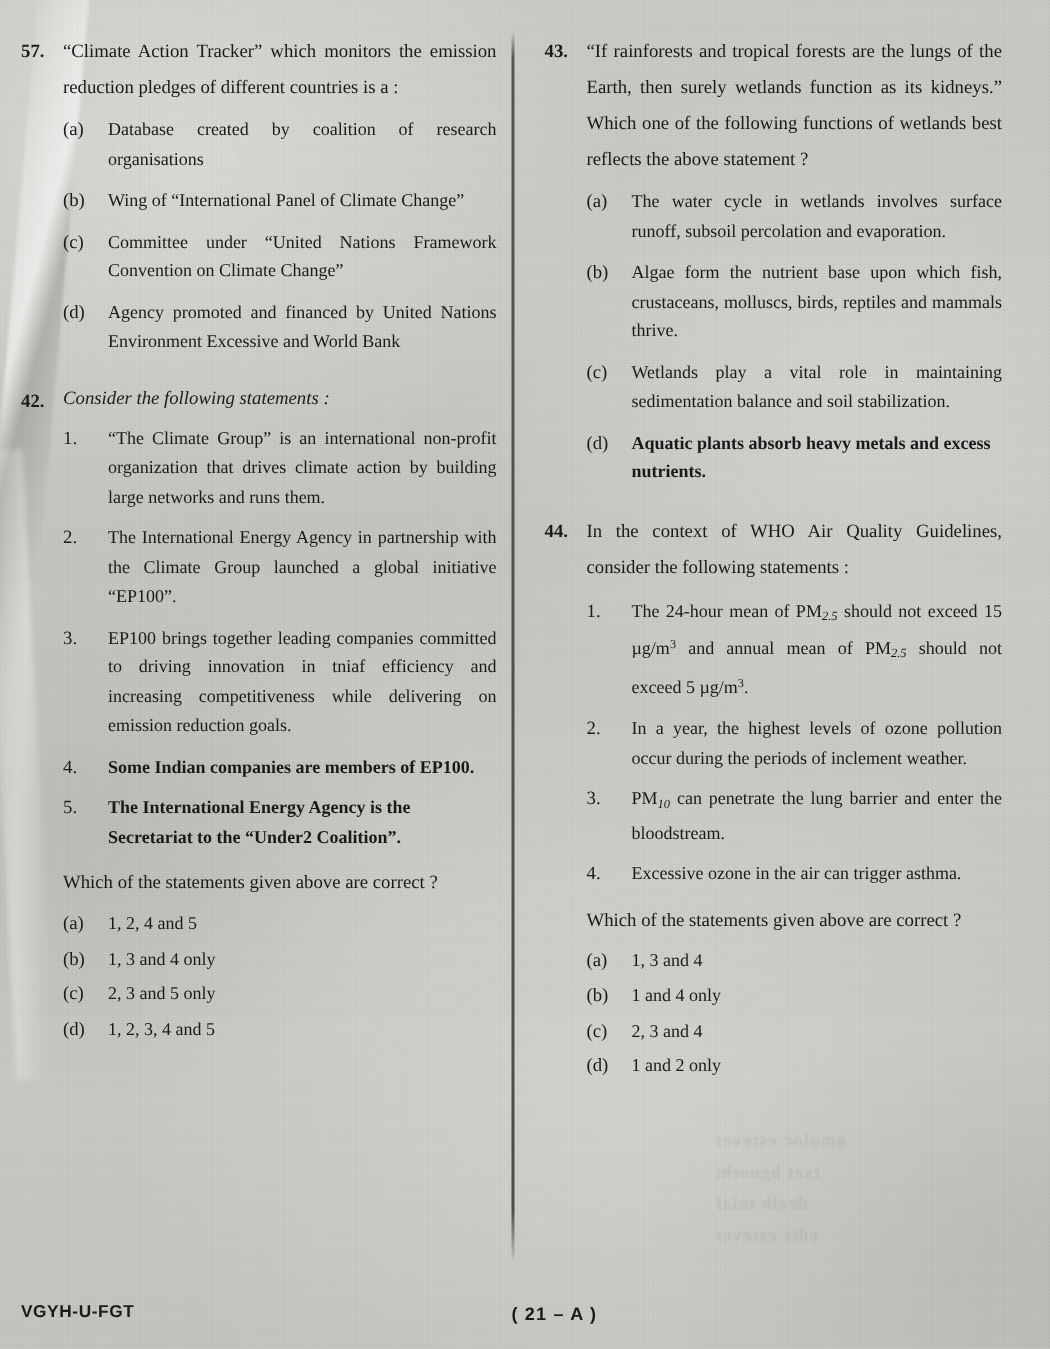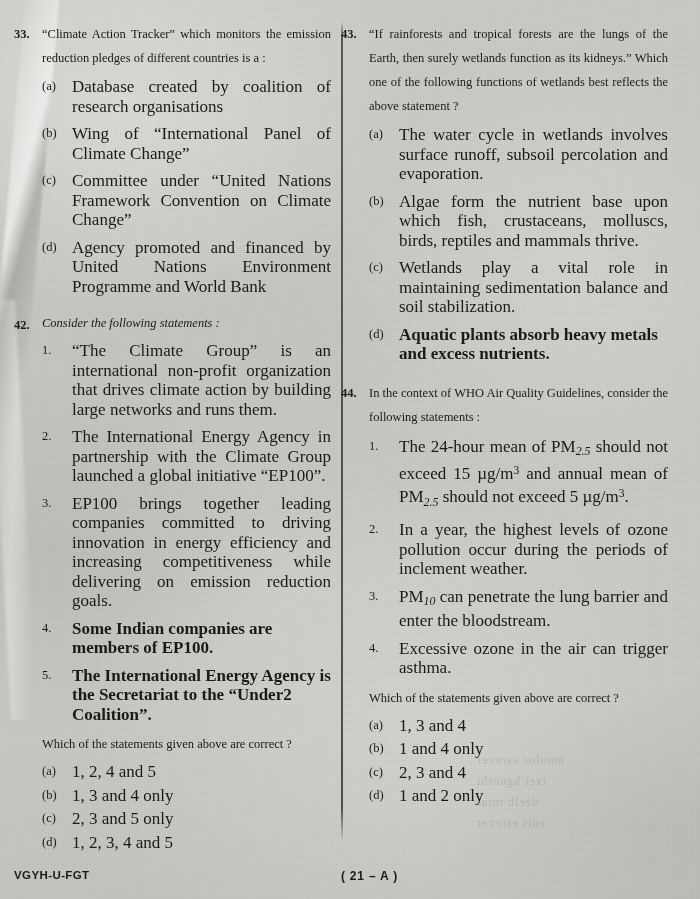--- a/index.html
+++ b/index.html
@@ -90,21 +90,21 @@
   .columns {
     display: flex;
     position: relative;
     height: 818px;
   }
   .col {
     width: 327px;
     box-sizing: border-box;
   }
   .col-left  { padding-right: 10px; }
-  .col-right { }
+  .col-right { padding-left: 22px; }
 
   .divider {
     position: absolute;
     left: 327px;
     top: 0;
     width: 2px;
     height: 818px;
     background: linear-gradient(180deg, rgba(60,58,55,0.05) 0%, #57554f 2%, #4e4c47 96%, rgba(60,58,55,0.05) 100%);
     filter: blur(0.25px);
   }
@@ -139,21 +139,21 @@
     margin-bottom: 8px;
   }
   .opt-mark {
     width: 30px;
     flex: none;
     font-size: 12.5px;
     line-height: 19.5px;
   }
   .opt-text {
     flex: 1;
-    font-size: 17px;
+    font-size: 12px;
     line-height: 19.5px;
     text-align: justify;
     text-align-last: left;
   }
   .opt-text.nojust { text-align: left; text-align-last: left; font-weight: bold; }
 
   
   .ans .opt { margin-bottom: 4px; }
   .ans .opt-mark { width: 30px; }
   .ans .opt-text { text-align: center; text-align-last: left; }
@@ -211,39 +211,39 @@
 <div class="crease2"></div>
 
 <div class="page">
   <div class="columns">
 
     <div class="divider"></div>
 
     <div class="col col-left">
 
       <div class="q">
-        <div class="q-num">33.</div>
+        <div class="q-num">57.</div>
         <div class="q-body">
           <p class="stem">“Climate Action Tracker” which monitors the emission reduction pledges of different countries is a :</p>
           <div class="opts">
             <div class="opt">
               <div class="opt-mark">(a)</div>
               <div class="opt-text">Database created by coalition of research organisations</div>
             </div>
             <div class="opt">
               <div class="opt-mark">(b)</div>
               <div class="opt-text">Wing of “International Panel of Climate Change”</div>
             </div>
             <div class="opt">
               <div class="opt-mark">(c)</div>
               <div class="opt-text">Committee under “United Nations Framework Convention on Climate Change”</div>
             </div>
             <div class="opt">
               <div class="opt-mark">(d)</div>
-              <div class="opt-text">Agency promoted and financed by United Nations Environment Programme and World Bank</div>
+              <div class="opt-text">Agency promoted and financed by United Nations Environment Excessive and World Bank</div>
             </div>
           </div>
         </div>
       </div>
 
       <div class="q">
         <div class="q-num">42.</div>
         <div class="q-body">
           <p class="stem tight">Consider the following statements :</p>
 
@@ -251,21 +251,21 @@
             <div class="opt">
               <div class="opt-mark">1.</div>
               <div class="opt-text">“The Climate Group” is an international non-profit organization that drives climate action by building large networks and runs them.</div>
             </div>
             <div class="opt">
               <div class="opt-mark">2.</div>
               <div class="opt-text">The International Energy Agency in partnership with the Climate Group launched a global initiative “EP100”.</div>
             </div>
             <div class="opt">
               <div class="opt-mark">3.</div>
-              <div class="opt-text">EP100 brings together leading companies committed to driving innovation in energy efficiency and increasing competitiveness while delivering on emission reduction goals.</div>
+              <div class="opt-text">EP100 brings together leading companies committed to driving innovation in tniaf efficiency and increasing competitiveness while delivering on emission reduction goals.</div>
             </div>
             <div class="opt">
               <div class="opt-mark">4.</div>
               <div class="opt-text nojust">Some Indian companies are members of EP100.</div>
             </div>
             <div class="opt">
               <div class="opt-mark">5.</div>
               <div class="opt-text nojust">The International Energy Agency is the Secretariat to the “Under2 Coalition”.</div>
             </div>
           </div>

